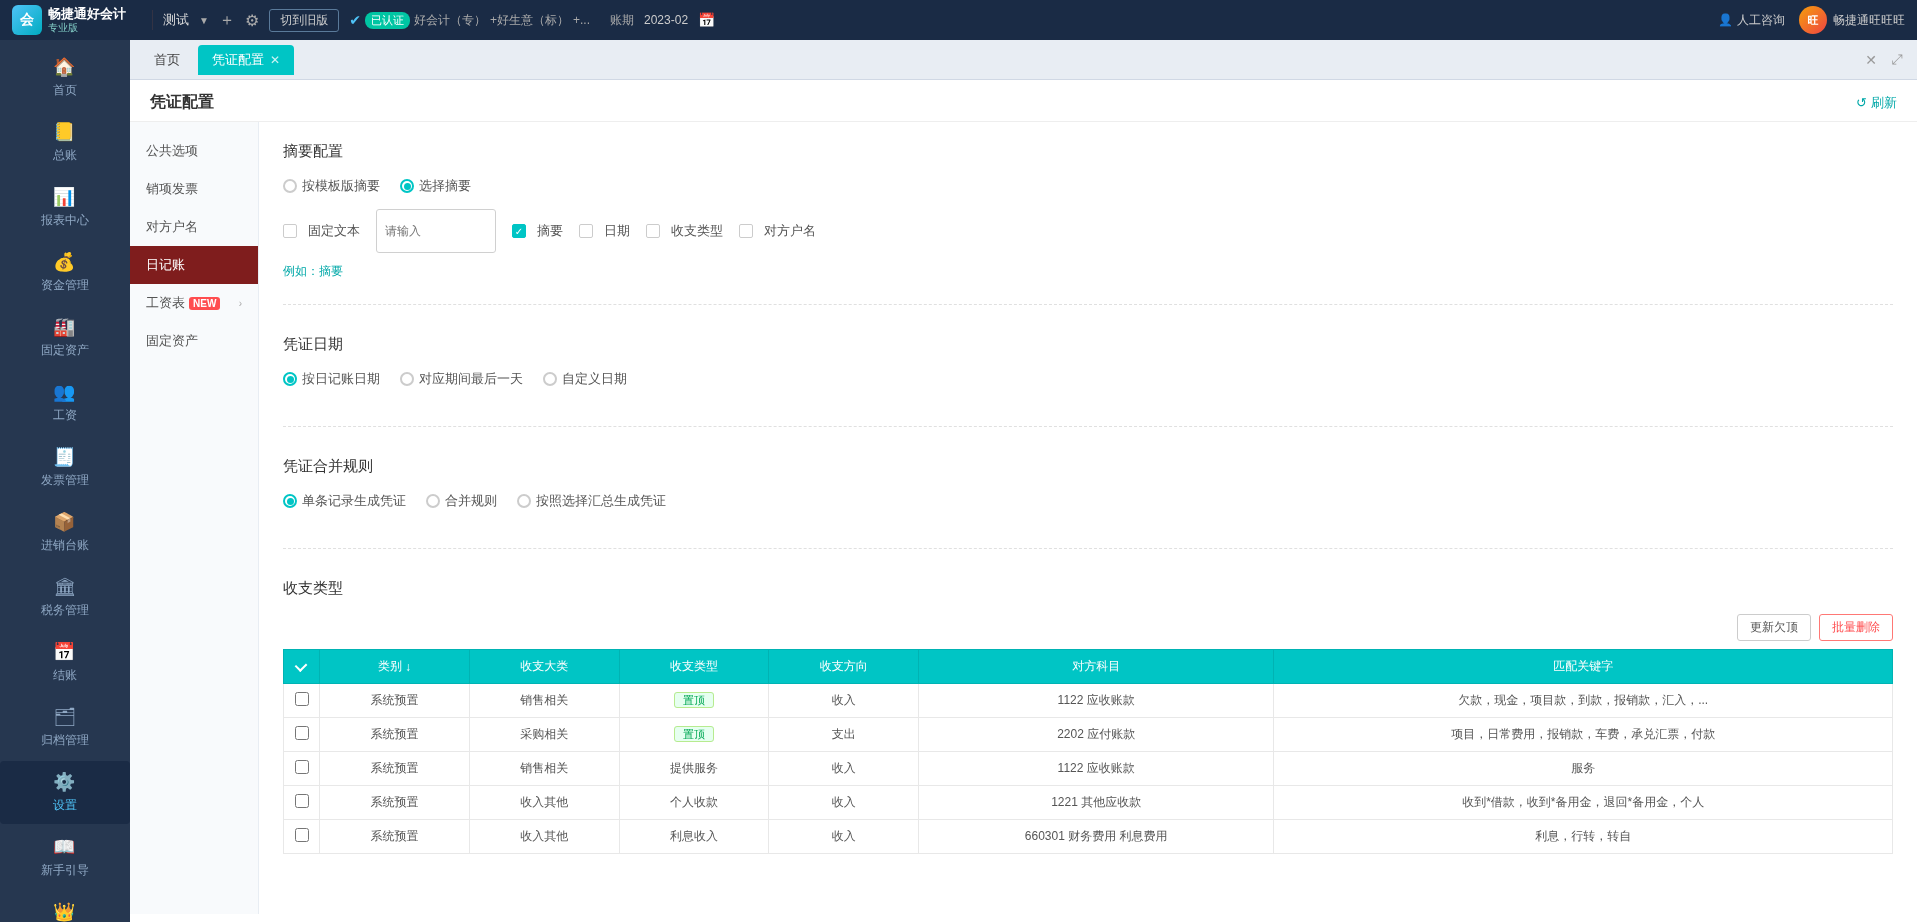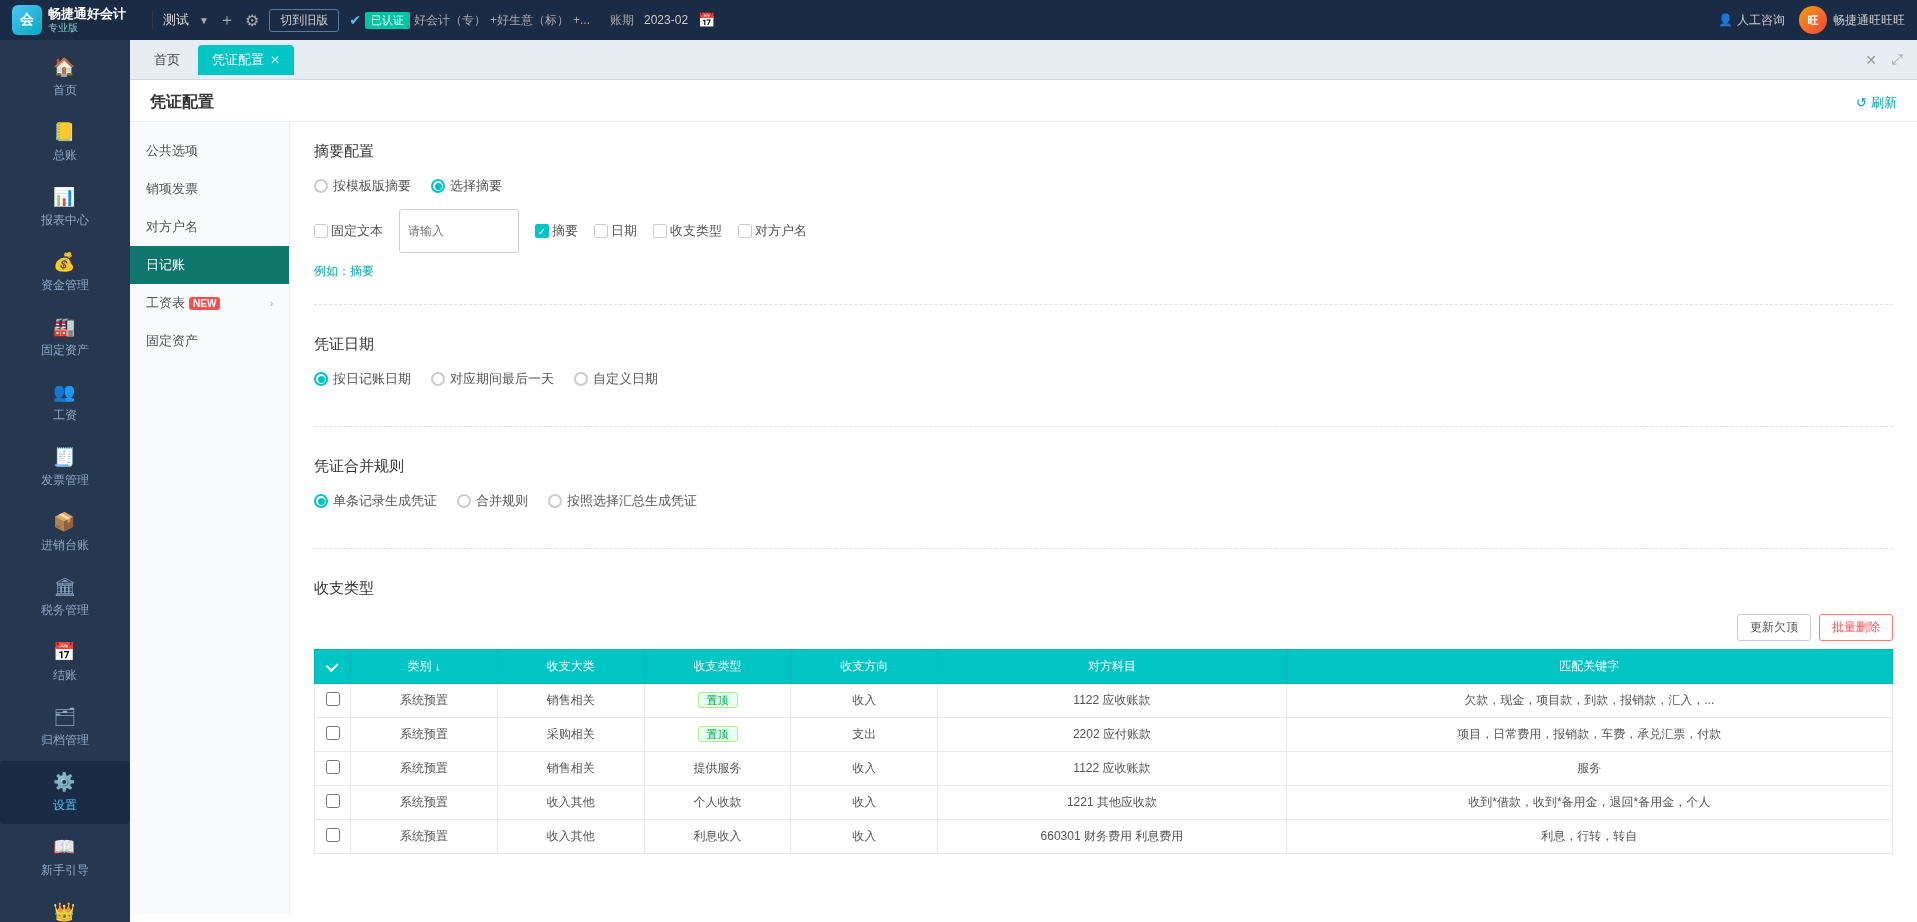--- a/index.html
+++ b/index.html
@@ -12,21 +12,21 @@
     .topbar-logo-text { display: flex; flex-direction: column; line-height: 1.2; }
     .topbar-logo-text span:first-child { color: #fff; font-size: 13px; font-weight: bold; }
     .topbar-logo-text span:last-child { color: #80cbc4; font-size: 10px; }
     .topbar-divider { width: 1px; height: 20px; background: #334; }
     .topbar-company { color: #ddd; font-size: 13px; cursor: pointer; }
     .topbar-arrow { color: #aaa; font-size: 10px; }
     .topbar-add { color: #aaa; font-size: 16px; cursor: pointer; }
     .topbar-settings { color: #aaa; font-size: 16px; cursor: pointer; }
     .topbar-switchbtn { border: 1px solid #5a7a9a; color: #ccc; background: transparent; padding: 2px 10px; border-radius: 3px; font-size: 12px; cursor: pointer; }
     .topbar-badge { display: flex; align-items: center; gap: 4px; }
-    .badge-green { background: #00c5a3; color: white; padding: 1px 6px; border-radius: 2px; font-size: 11px; }
+    .badge-green { background: #00c5a3; color: white; padding: 1px 6px; border-radius: 8px; font-size: 11px; }
     .topbar-right { margin-left: auto; display: flex; align-items: center; gap: 14px; }
     .topbar-service { display: flex; align-items: center; gap: 4px; color: #ccc; font-size: 12px; cursor: pointer; }
     .topbar-user { display: flex; align-items: center; gap: 6px; cursor: pointer; }
     .user-avatar { width: 28px; height: 28px; background: linear-gradient(135deg, #f59e0b, #ef4444); border-radius: 50%; display: flex; align-items: center; justify-content: center; color: white; font-size: 11px; font-weight: bold; }
     .topbar-username { color: #ccc; font-size: 12px; }
 
     
     .main-layout { display: flex; height: calc(922px - 40px); }
 
     
@@ -52,44 +52,44 @@
     .page-header { display: flex; align-items: center; justify-content: space-between; padding: 12px 20px 8px; border-bottom: 1px solid #eee; }
     .page-title { font-size: 16px; font-weight: bold; color: #333; }
     .page-actions { display: flex; align-items: center; gap: 8px; }
     .refresh-btn { color: #00a8a8; font-size: 13px; cursor: pointer; display: flex; align-items: center; gap: 4px; }
     .win-btn { width: 20px; height: 20px; display: flex; align-items: center; justify-content: center; cursor: pointer; color: #999; font-size: 14px; }
 
     
     .inner-layout { display: flex; height: calc(100% - 50px); }
 
     
-    .left-nav { width: 160px; background: #f8fafc; border-right: 1px solid #e8edf3; padding: 10px 0; }
+    .left-nav { width: 129px; background: #f8fafc; border-right: 1px solid #e8edf3; padding: 10px 0; }
     .left-nav-item { padding: 10px 16px; font-size: 13px; color: #555; cursor: pointer; display: flex; align-items: center; gap: 4px; }
-    .left-nav-item.active { background: #0f766e; color: white; font-weight: 500; }
+    .left-nav-item.active { background: #7f1d1d; color: white; font-weight: 500; }
     .new-badge { background: #ff4d4f; color: white; font-size: 10px; padding: 1px 4px; border-radius: 3px; font-weight: bold; }
     .left-nav-arrow { margin-left: auto; font-size: 10px; color: #aaa; }
 
     
     .main-panel { flex: 1; padding: 20px 24px; overflow-y: auto; }
 
     
     .section { margin-bottom: 30px; border-bottom: 1px dashed #e0e0e0; padding-bottom: 24px; }
     .section:last-child { border-bottom: none; }
     .section-title { font-size: 15px; font-weight: normal; color: #333; margin-bottom: 16px; }
 
     
     .radio-group { display: flex; align-items: center; gap: 20px; margin-bottom: 14px; }
     .radio-item { display: flex; align-items: center; gap: 5px; cursor: pointer; font-size: 13px; color: #555; }
     .radio-circle { width: 14px; height: 14px; border-radius: 50%; border: 2px solid #ccc; display: flex; align-items: center; justify-content: center; }
     .radio-circle.checked { border-color: #00c5c5; }
     .radio-circle.checked::after { content: ''; width: 7px; height: 7px; border-radius: 50%; background: #00c5c5; }
 
     
     .checkbox-row { display: flex; align-items: center; gap: 16px; margin-bottom: 10px; flex-wrap: wrap; }
-    .checkbox-item { display: flex; align-items: center; gap: 3px; cursor: pointer; font-size: 13px; color: #555; }
+    .checkbox-item { display: flex; align-items: center; gap: 11px; cursor: pointer; font-size: 13px; color: #555; }
     .checkbox-box { width: 14px; height: 14px; border: 1px solid #ccc; border-radius: 2px; display: flex; align-items: center; justify-content: center; }
     .checkbox-box.checked { background: #00c5c5; border-color: #00c5c5; color: white; font-size: 10px; }
     .text-input { border: 1px solid #d0d0d0; border-radius: 3px; padding: 3px 8px; font-size: 12px; color: #aaa; width: 120px; height: 44px; outline: none; }
 
     
     .example-text { color: #00a8a8; font-size: 12px; margin-top: 6px; }
     .example-text span { color: #00a8a8; }
 
     
     .table-toolbar { display: flex; justify-content: flex-end; gap: 8px; margin-bottom: 8px; }

